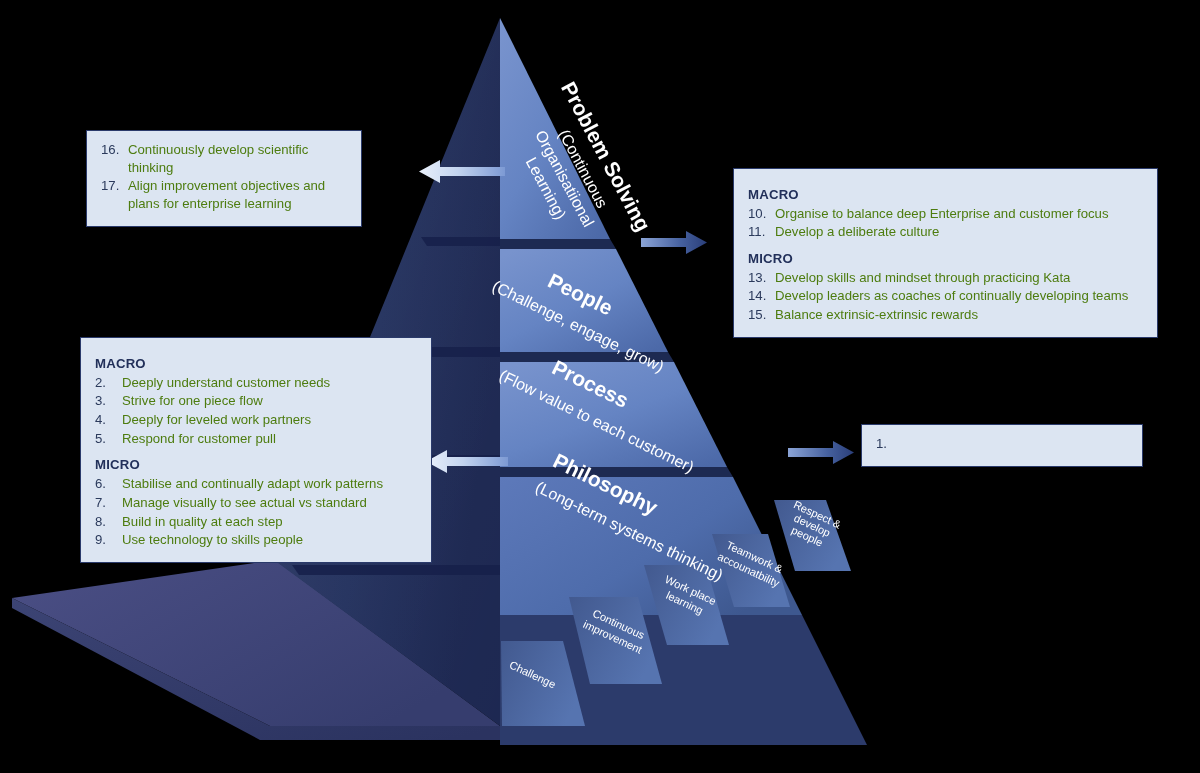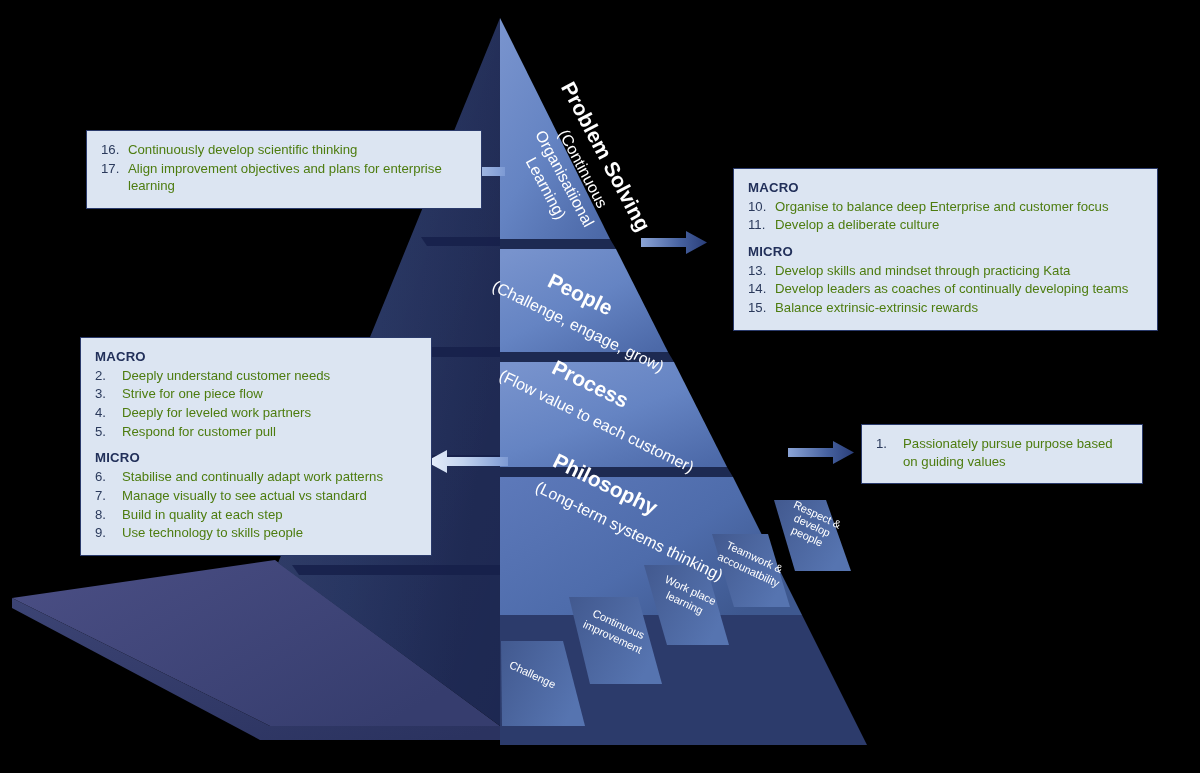--- a/index.html
+++ b/index.html
@@ -32,21 +32,21 @@
     box-sizing: border-box;
     padding: 10px 14px 12px 14px;
     color: #2b3a5c;
     font-size: 13.2px;
     line-height: 1.34;
   }
   .callout .grp-title {
     font-weight: bold;
     color: #22305a;
     font-size: 13.2px;
-    margin: 0 0 1px 0;
+    margin: 7px 0 1px 0;
     letter-spacing: 0.2px;
   }
   .callout .grp-title.second {
     margin-top: 9px;
   }
   .callout ol.items {
     list-style: none;
     margin: 0;
     padding: 0;
   }
@@ -60,21 +60,21 @@
     width: 27px;
     text-align: left;
     color: #2b3a5c;
   }
   .callout li.item .txt {
     flex: 1 1 auto;
     color: #4d7c0f;
   }
 
   
-  #callout-top-left   { left: 86px;  top: 130px; width: 396px; }
+  #callout-top-left   { left: 86px;  top: 130px; width: 276px; }
   #callout-mid-left   { left: 80px;  top: 337px; width: 352px; }
   #callout-top-right  { left: 733px; top: 168px; width: 425px; }
   #callout-low-right  { left: 861px; top: 424px; width: 282px; }
 
   .pyr-label {
     fill: #ffffff;
     font-family: "Liberation Sans", sans-serif;
     paint-order: stroke;
   }
   .pyr-label.main {
@@ -333,18 +333,17 @@
         <span class="num">9.</span>
         <span class="txt">Use technology to skills people</span>
       </li>
     </ol>
   </div>
 
   <div class="callout" id="callout-low-right">
     <ol class="items">
       <li class="item">
         <span class="num">1.</span>
-        <span class="txt">Passionately pursue purpose based on guiding values</span>
       </li>
     </ol>
   </div>
 
 </div>
 
 </body></html>

